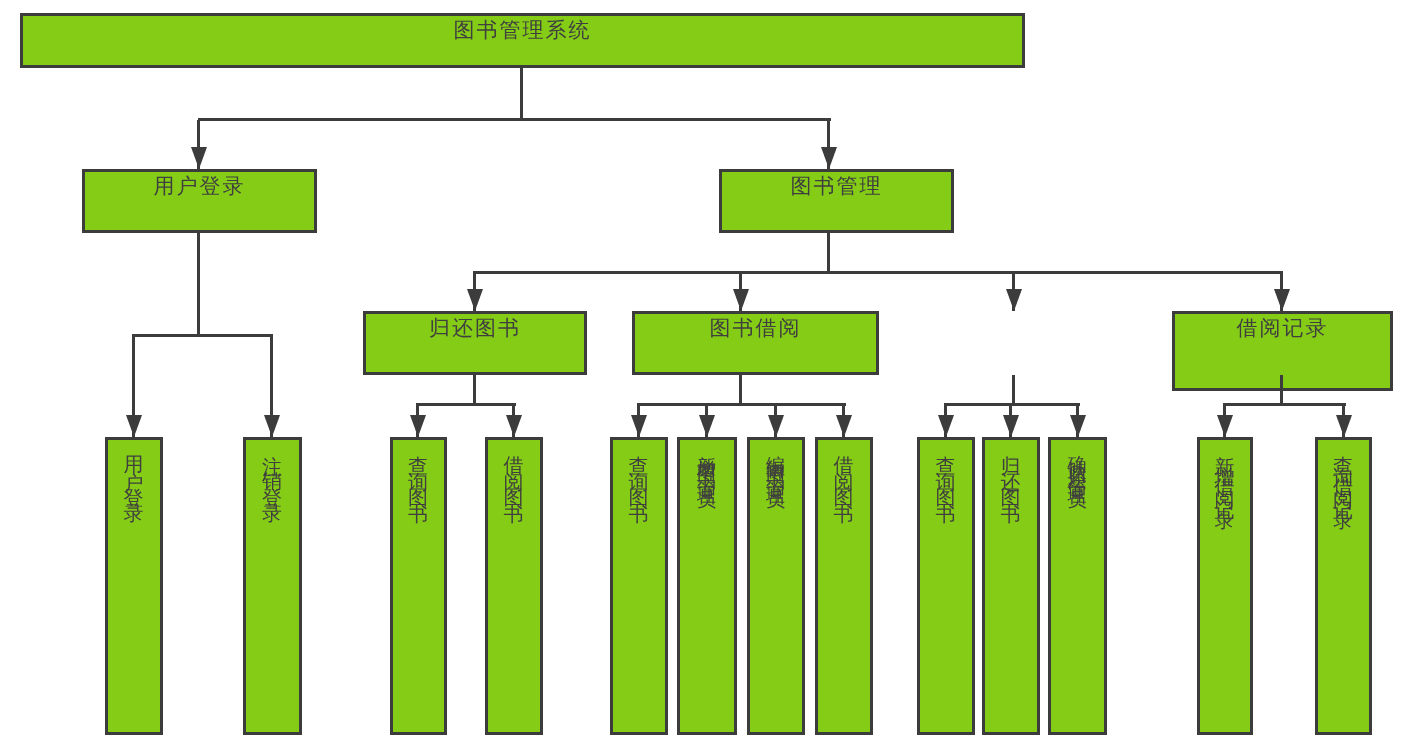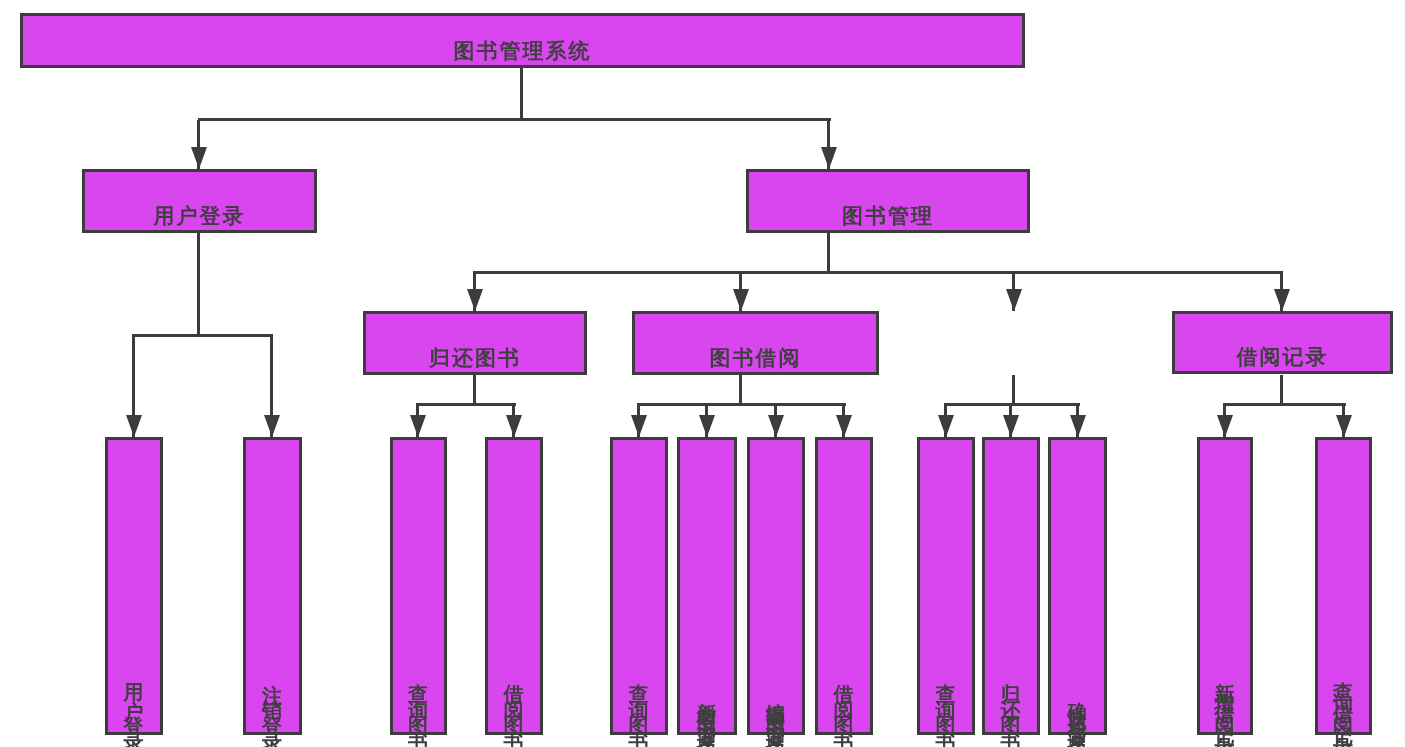--- a/index.html
+++ b/index.html
@@ -1,22 +1,22 @@
 <!DOCTYPE html>
 <html><head>
 <meta charset="utf-8">
 <style>
   html,body{margin:0;padding:0;background:#ffffff;}
   .canvas{
     position:relative;width:1405px;height:747px;background:#ffffff;overflow:hidden;
     font-family:"DejaVu Sans","Liberation Sans",sans-serif;color:#3f3f3f;
   }
   .box{
-    position:absolute;border:3px solid #3c3c3c;background:#d946ef;box-sizing:border-box;
-    display:flex;align-items:flex-end;justify-content:center;font-weight:bold;
+    position:absolute;border:3px solid #3c3c3c;background:#84cc16;box-sizing:border-box;
+    display:flex;align-items:flex-start;justify-content:center;
   }
   .hlabel{font-size:21px;letter-spacing:2px;white-space:nowrap;color:#3f3f3f;}
   .vlabel{
     writing-mode:vertical-rl;text-orientation:mixed;
     font-size:20px;letter-spacing:16px;line-height:1;color:#3f3f3f;white-space:nowrap;
   }
   .vlabel.mid{letter-spacing:11px;}
   .vlabel.dense{letter-spacing:5px;font-size:19px;}
   .vline{position:absolute;width:3px;background:#3c3c3c;}
   .hline{position:absolute;height:3px;background:#3c3c3c;}
@@ -42,21 +42,21 @@
   <div class="vline" style="left:520px;top:68px;height:52px"></div>
   <div class="hline" style="left:198px;top:118px;width:633px"></div>
   <div class="vline" style="left:197px;top:120px;height:49px"></div>
   <div class="arrow" style="left:191px;top:147px"></div>
   <div class="vline" style="left:827px;top:120px;height:49px"></div>
   <div class="arrow" style="left:821px;top:147px"></div>
 
   <div class="box" style="left:82px;top:169px;width:235px;height:64px">
     <span class="hlabel">用户登录</span>
   </div>
-  <div class="box" style="left:746px;top:169px;width:284px;height:64px">
+  <div class="box" style="left:719px;top:169px;width:235px;height:64px">
     <span class="hlabel">图书管理</span>
   </div>
 
   <div class="vline" style="left:197px;top:233px;height:103px"></div>
   <div class="hline" style="left:132px;top:334px;width:141px"></div>
   <div class="vline" style="left:132px;top:336px;height:101px"></div>
   <div class="arrow" style="left:126px;top:415px"></div>
   <div class="vline" style="left:270px;top:336px;height:101px"></div>
   <div class="arrow" style="left:264px;top:415px"></div>
 
@@ -70,21 +70,21 @@
   <div class="arrow" style="left:1006px;top:289px"></div>
   <div class="vline" style="left:1280px;top:273px;height:38px"></div>
   <div class="arrow" style="left:1274px;top:289px"></div>
 
   <div class="box" style="left:363px;top:311px;width:224px;height:64px">
     <span class="hlabel">归还图书</span>
   </div>
   <div class="box" style="left:632px;top:311px;width:247px;height:64px">
     <span class="hlabel">图书借阅</span>
   </div>
-  <div class="box" style="left:1172px;top:311px;width:221px;height:63px">
+  <div class="box" style="left:1172px;top:311px;width:221px;height:80px">
     <span class="hlabel">借阅记录</span>
   </div>
 
   <div class="vline" style="left:473px;top:375px;height:30px"></div>
   <div class="hline" style="left:416px;top:403px;width:100px"></div>
   <div class="vline" style="left:416px;top:405px;height:32px"></div>
   <div class="arrow" style="left:410px;top:415px"></div>
   <div class="vline" style="left:512px;top:405px;height:32px"></div>
   <div class="arrow" style="left:506px;top:415px"></div>
 

